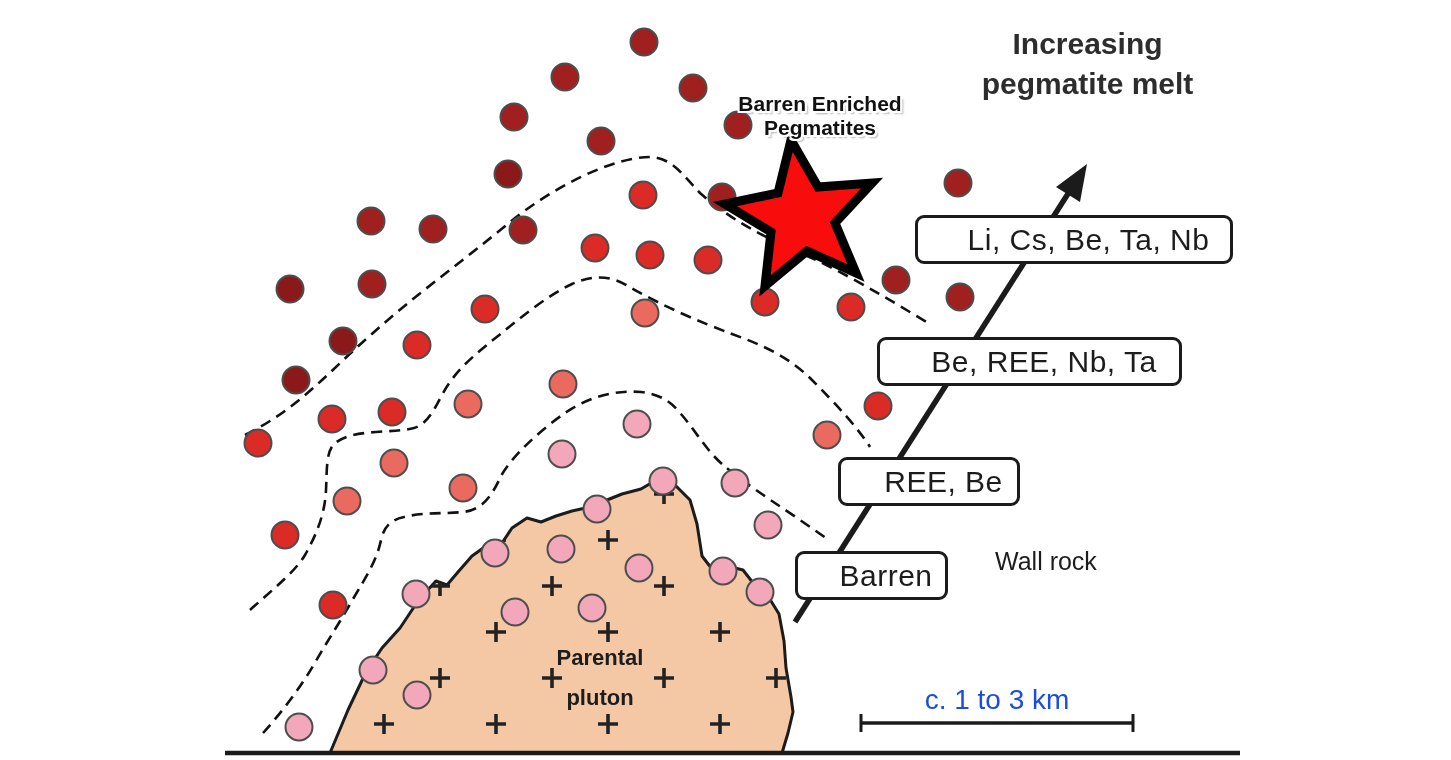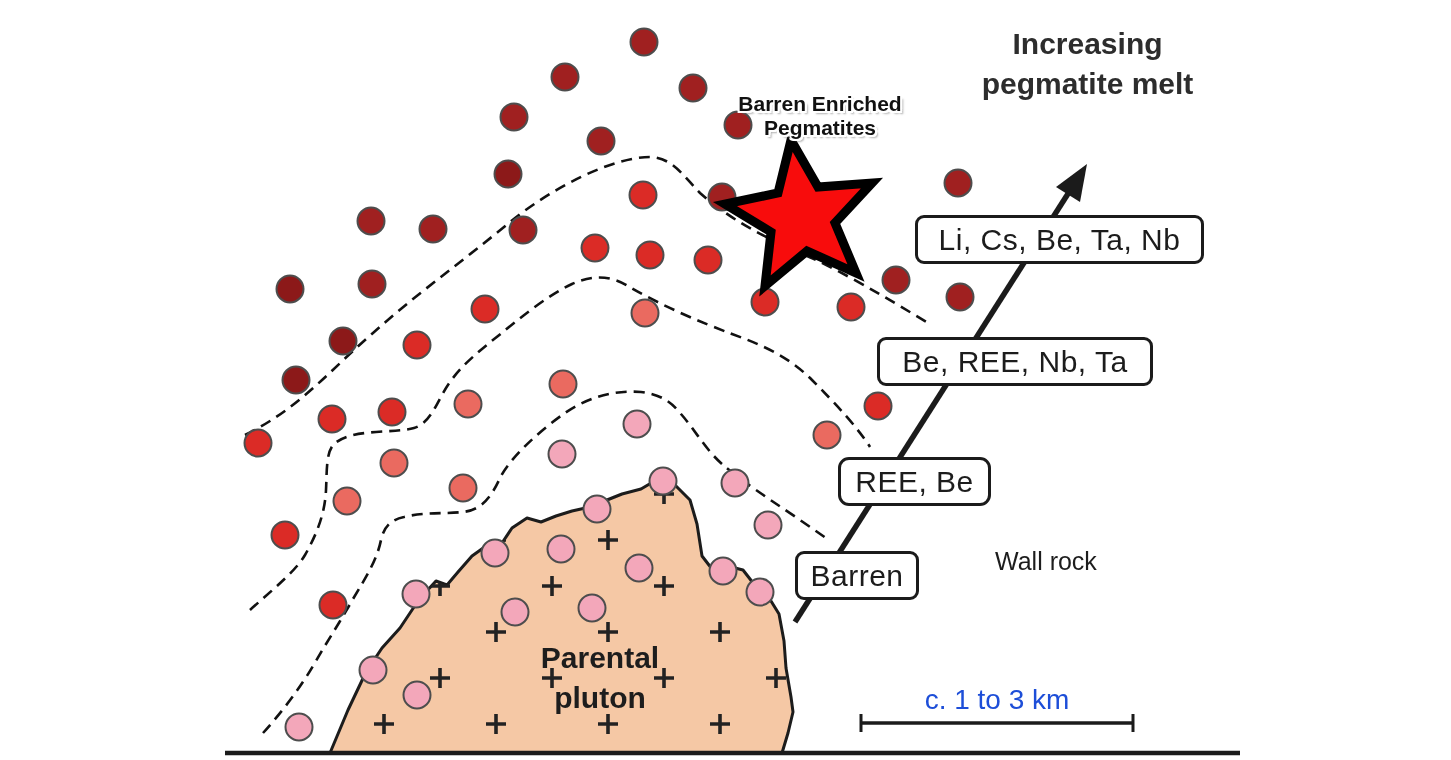--- a/index.html
+++ b/index.html
@@ -4,36 +4,36 @@
 <style>
   html,body{margin:0;padding:0;background:#ffffff;}
   #stage{
     position:relative;width:1451px;height:760px;overflow:hidden;
     background:#ffffff;font-family:"Liberation Sans",sans-serif;
   }
   #diagram-svg{position:absolute;left:0;top:0;}
   .zone-box{
     position:absolute;background:#ffffff;border:3px solid #1b1b1b;border-radius:9px;
     display:flex;align-items:center;justify-content:center;
-    font-size:30px;color:#1c1c1c;white-space:nowrap;letter-spacing:.5px;
+    font-size:30px;color:#1c1c1c;white-space:nowrap;letter-spacing:.5px;padding-left:29px;
   }
   .fig-title{
     position:absolute;left:945px;top:24px;width:285px;text-align:center;
     font-weight:700;font-size:30px;line-height:40px;color:#2d2d2d;
   }
   .star-label{
     position:absolute;left:720px;top:92px;width:200px;text-align:center;
     font-weight:700;font-size:21px;line-height:24px;color:#111;
     text-shadow:-2px -2px 0 #fff,2px -2px 0 #fff,-2px 2px 0 #fff,2px 2px 0 #fff,
                 -2px 0 0 #fff,2px 0 0 #fff,0 -2px 0 #fff,0 2px 0 #fff,
                 3px 3px 2px rgba(110,110,110,.55);
   }
   .pluton-label{
     position:absolute;left:470px;top:638px;width:260px;text-align:center;
-    font-weight:700;font-size:30px;line-height:40px;color:#1d1d1d;
+    font-weight:700;font-size:22px;line-height:40px;color:#1d1d1d;
   }
   .wall-rock{
     position:absolute;left:995px;top:547px;width:140px;
     font-size:25px;color:#1d1d1d;
   }
   .scale-label{
     position:absolute;left:858px;top:684px;width:278px;text-align:center;
     font-size:28px;color:#1d4ed8;
   }
 </style>
@@ -147,21 +147,21 @@
       <line x1="861" y1="723" x2="1133" y2="723" stroke-width="3.5"></line>
       <line x1="861" y1="714" x2="861" y2="732" stroke-width="3"></line>
       <line x1="1133" y1="714" x2="1133" y2="732" stroke-width="3"></line>
     </g>
 
     <polygon points="791,140 818,187 872,183 835,223 856,273 807,251 765,286 771,232 725,204 778,193" fill="#F80C0C" stroke="#000000" stroke-width="9" stroke-linejoin="miter"></polygon>
   </svg>
 
   <div class="zone-box" style="left:915px;top:215px;width:283px;height:43px;">Li, Cs, Be, Ta, Nb</div>
   <div class="zone-box" style="left:877px;top:337px;width:270px;height:43px;">Be, REE, Nb, Ta</div>
-  <div class="zone-box" style="left:838px;top:457px;width:147px;height:43px;border-radius:11px;">REE, Be</div>
+  <div class="zone-box" style="left:838px;top:457px;width:147px;height:43px;">REE, Be</div>
   <div class="zone-box" style="left:795px;top:551px;width:118px;height:43px;">Barren</div>
 
   <div class="fig-title">
     <div>Increasing</div>
     <div>pegmatite melt</div>
   </div>
 
   <div class="star-label">
     <div>Barren Enriched</div>
     <div>Pegmatites</div>

